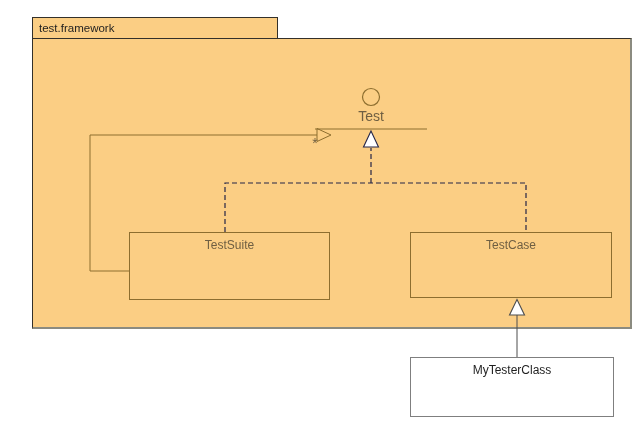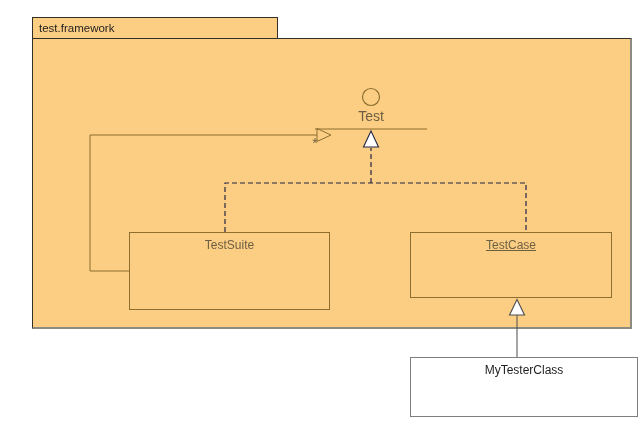--- a/index.html
+++ b/index.html
@@ -24,24 +24,24 @@
     border-left:1px solid var(--outline-dark);
     border-right:2px solid var(--shadow-gray);
     border-bottom:2px solid var(--shadow-gray);
   }
   .uml-class{
     position:absolute;box-sizing:border-box;
     border:1px solid var(--border-brown);
     font-size:12px;text-align:center;padding-top:5px;
     color:var(--text-brown);
   }
-  .cls-testsuite{left:117px;top:232px;width:201px;height:78px;background:transparent;}
-  .cls-testcase{left:398px;top:232px;width:202px;height:66px;background:transparent;text-decoration:underline;}
+  .cls-testsuite{left:117px;top:232px;width:201px;height:68px;background:transparent;}
+  .cls-testcase{left:398px;top:232px;width:202px;height:66px;background:transparent;}
   .cls-mytester{
-    left:398px;top:357px;width:228px;height:60px;background:#ffffff;
+    left:398px;top:357px;width:204px;height:60px;background:#ffffff;
     border:1px solid var(--border-gray);color:var(--text-dark);
   }
   .iface-label{
     position:absolute;left:329px;top:108px;width:60px;text-align:center;
     font-size:14px;color:var(--text-brown);
   }
   .mult-label{
     position:absolute;left:296px;top:135px;width:14px;text-align:center;
     font-size:14px;color:var(--text-brown);
   }

